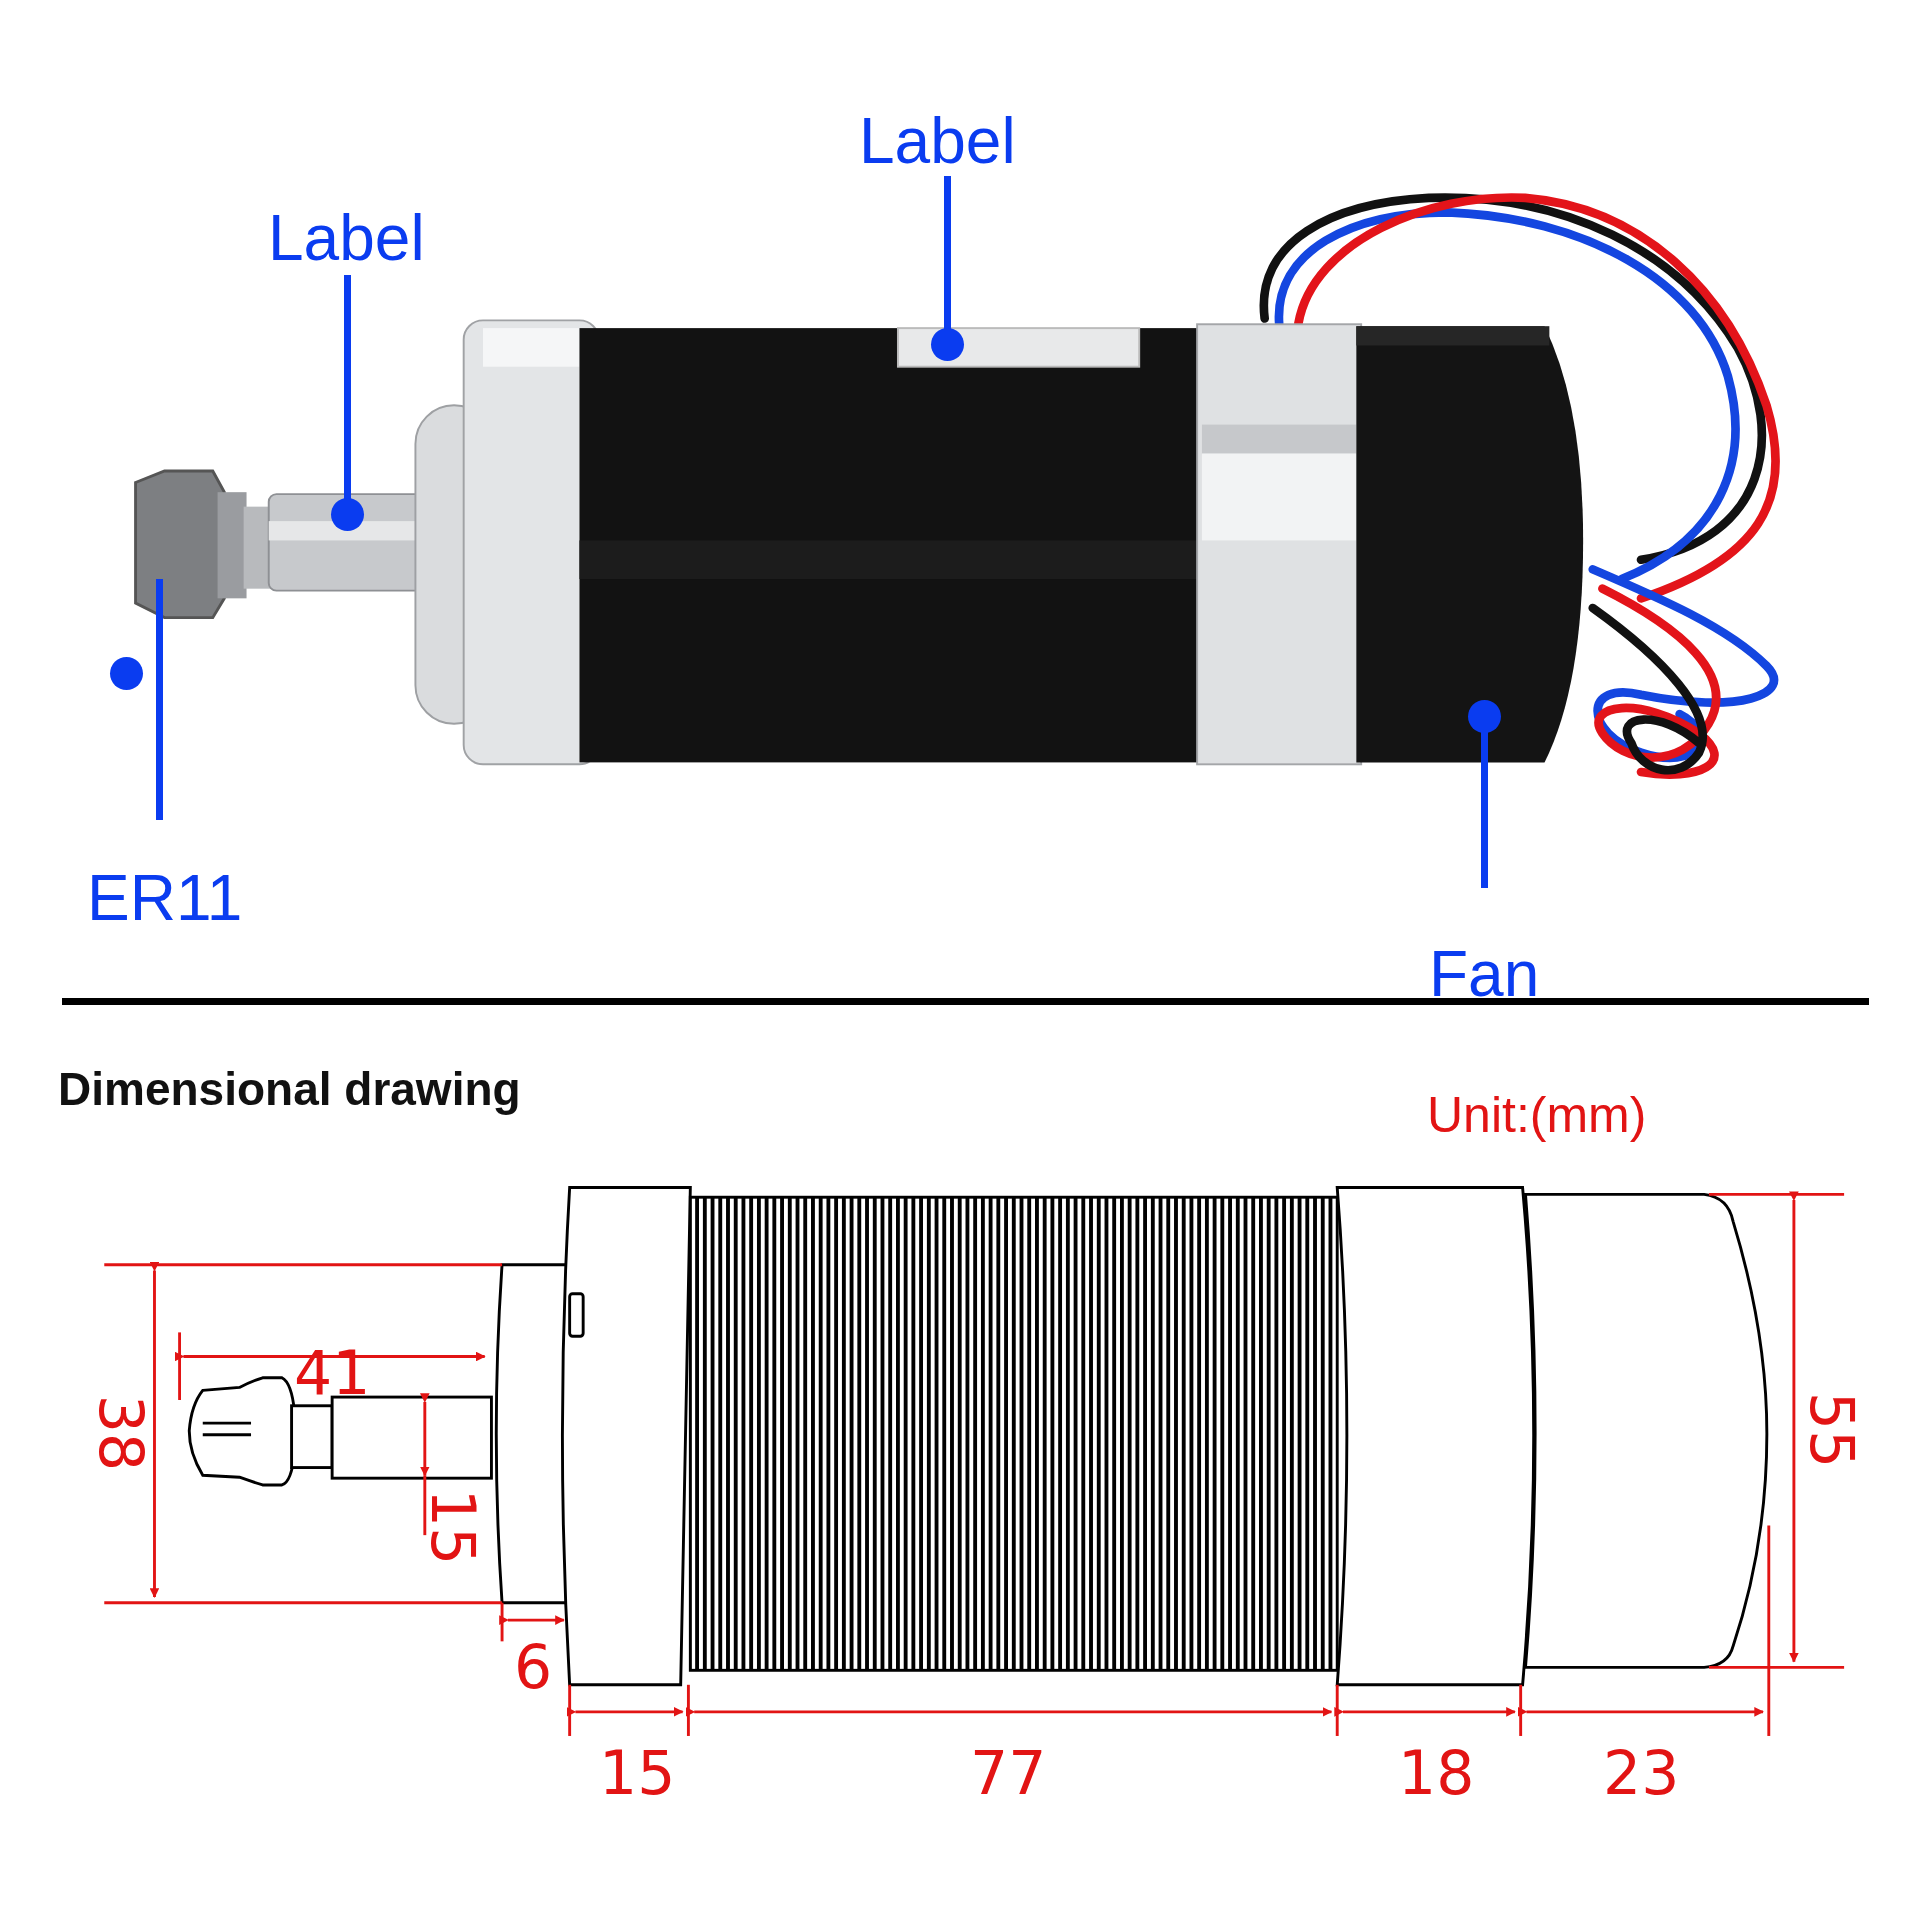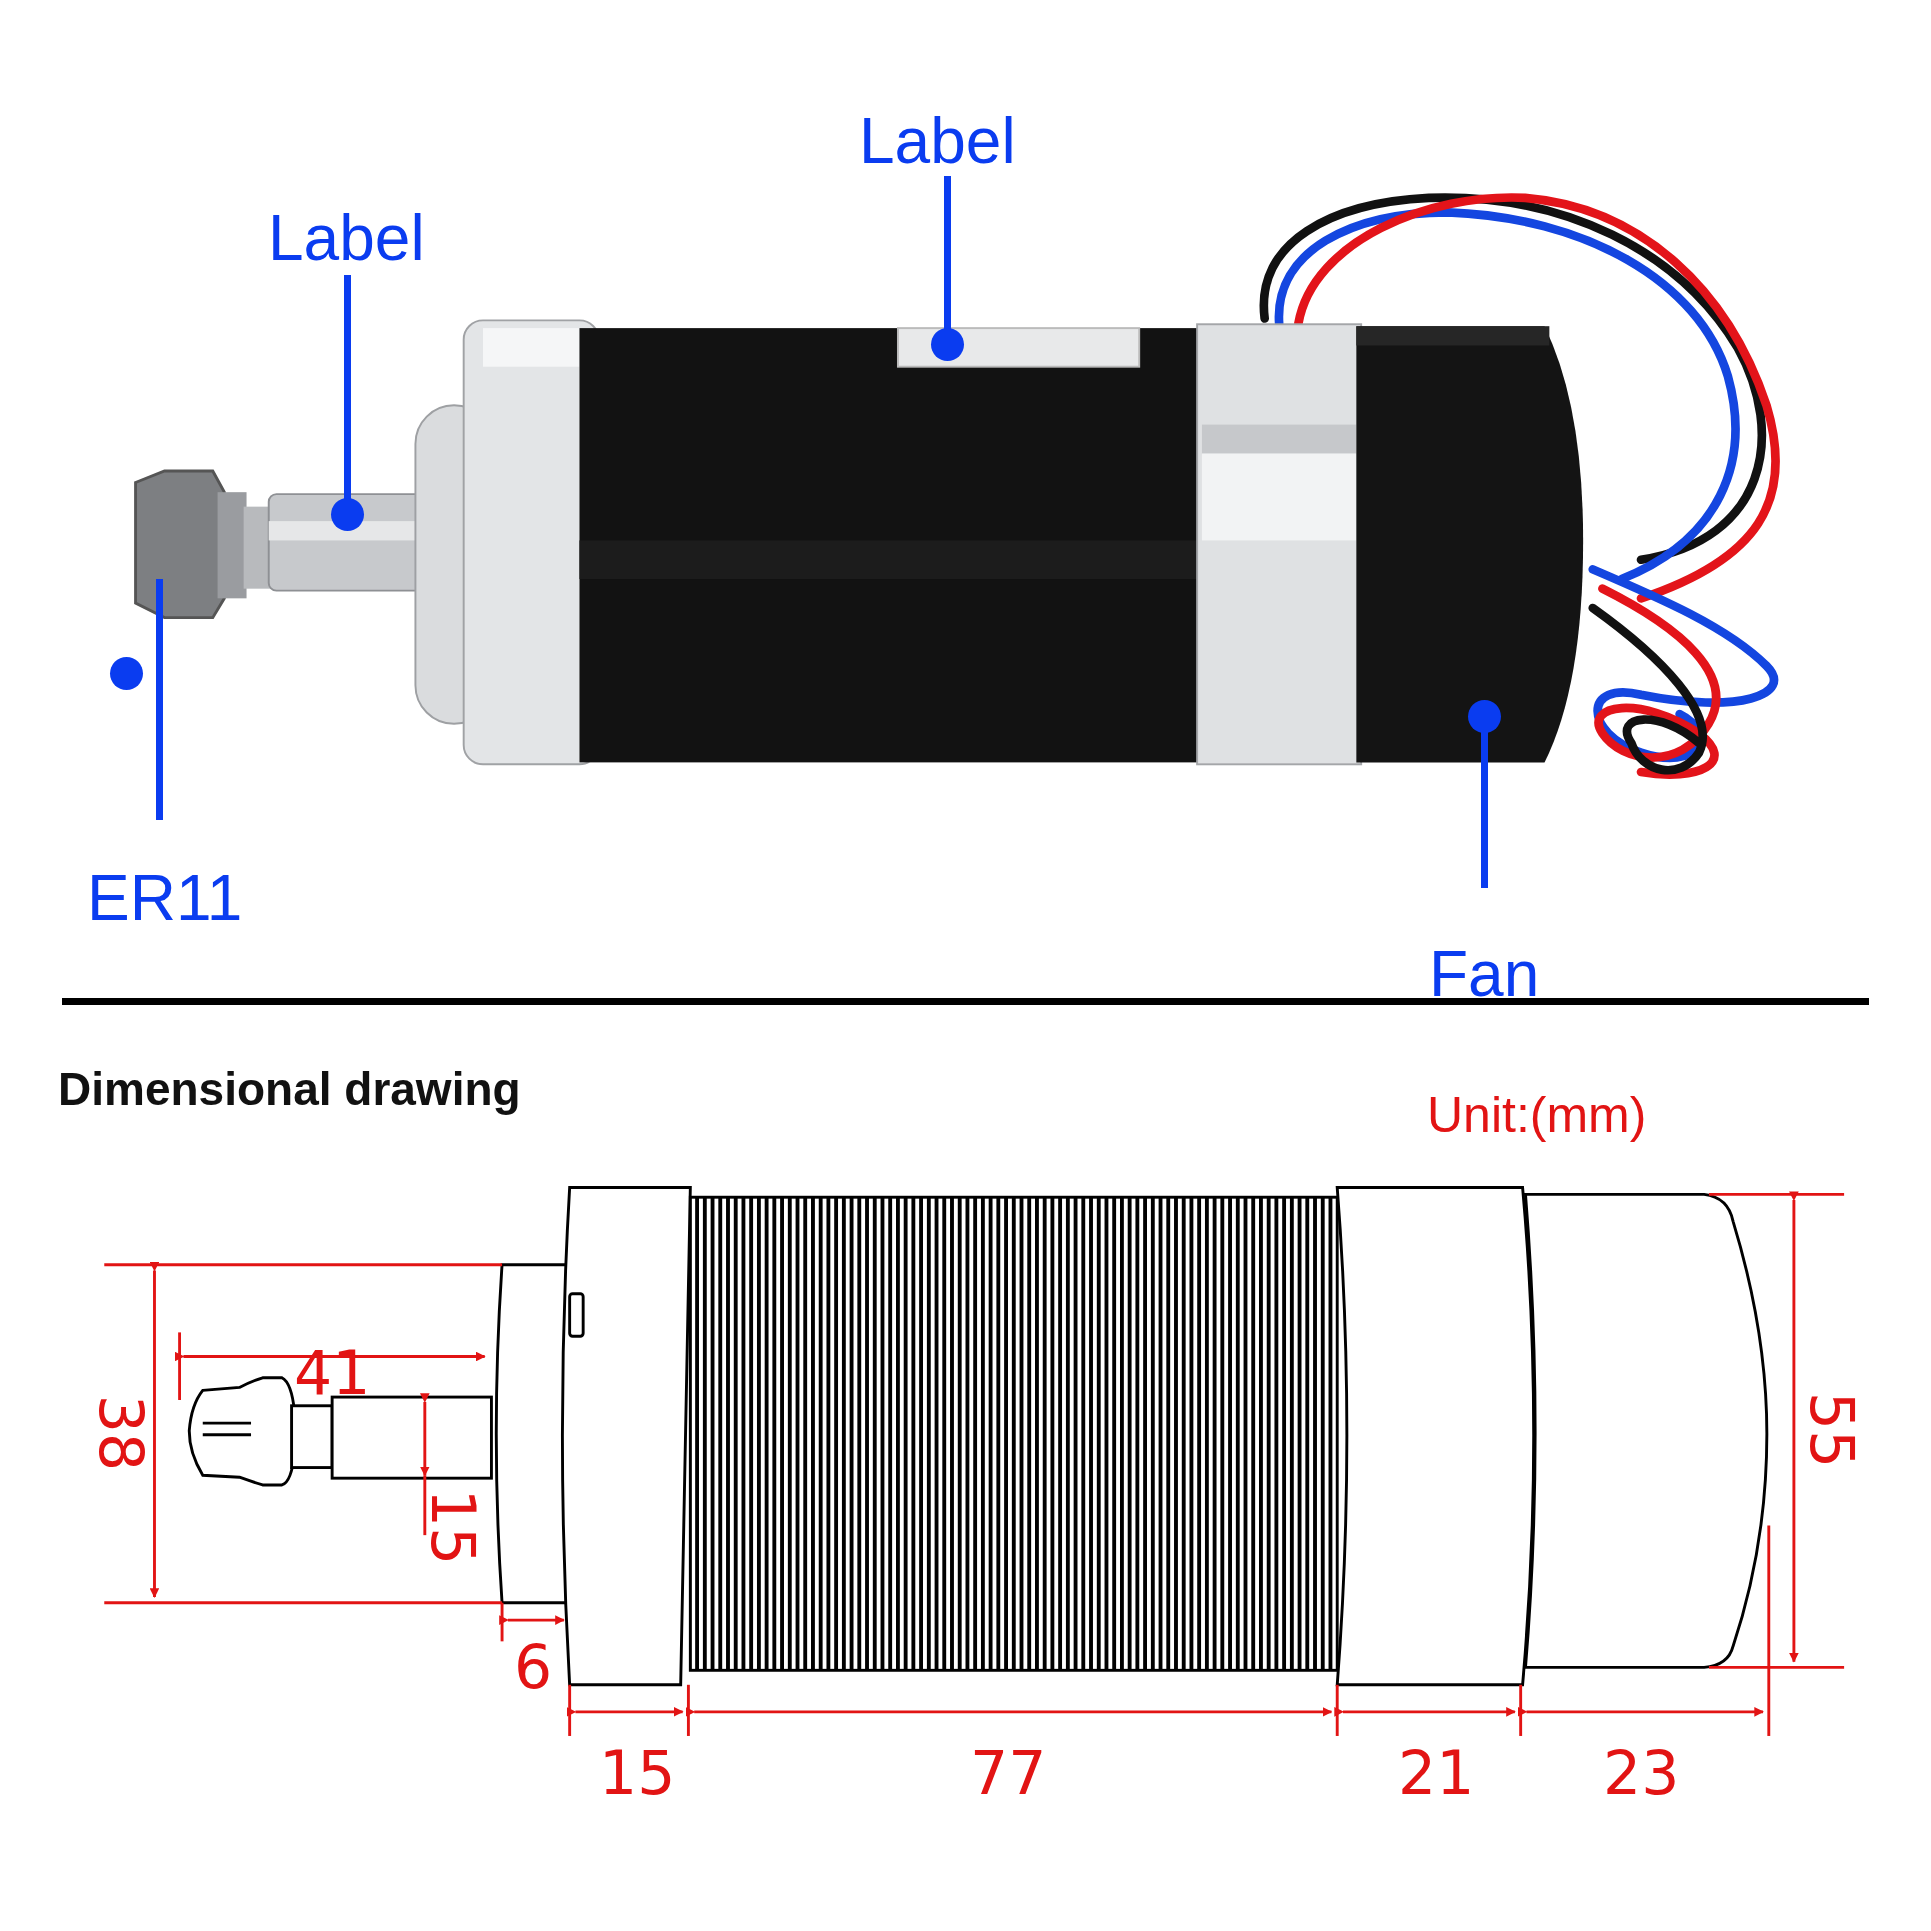--- a/index.html
+++ b/index.html
@@ -134,16 +134,16 @@
     <line x1="1858" y1="1243" x2="1858" y2="1721" marker-start="url(#ar)" marker-end="url(#ar)"></line>
   </g>
 </svg>
 
 <div class="dim" style="left:294px;top:1294px;margin-top:44px;">41</div>
 <div class="dim rot" style="left:83px;top:1398px;">38</div>
 <div class="dim rot" style="left:415px;top:1492px;">15</div>
 <div class="dim" style="left:514px;top:1632px;">6</div>
 <div class="dim" style="left:599px;top:1738px;">15</div>
 <div class="dim" style="left:970px;top:1738px;">77</div>
-<div class="dim" style="left:1398px;top:1738px;">21</div>
+<div class="dim" style="left:1398px;top:1738px;">18</div>
 <div class="dim" style="left:1603px;top:1738px;">23</div>
 <div class="dim rot" style="left:1794px;top:1395px;">55</div>
 
 
 </body></html>

